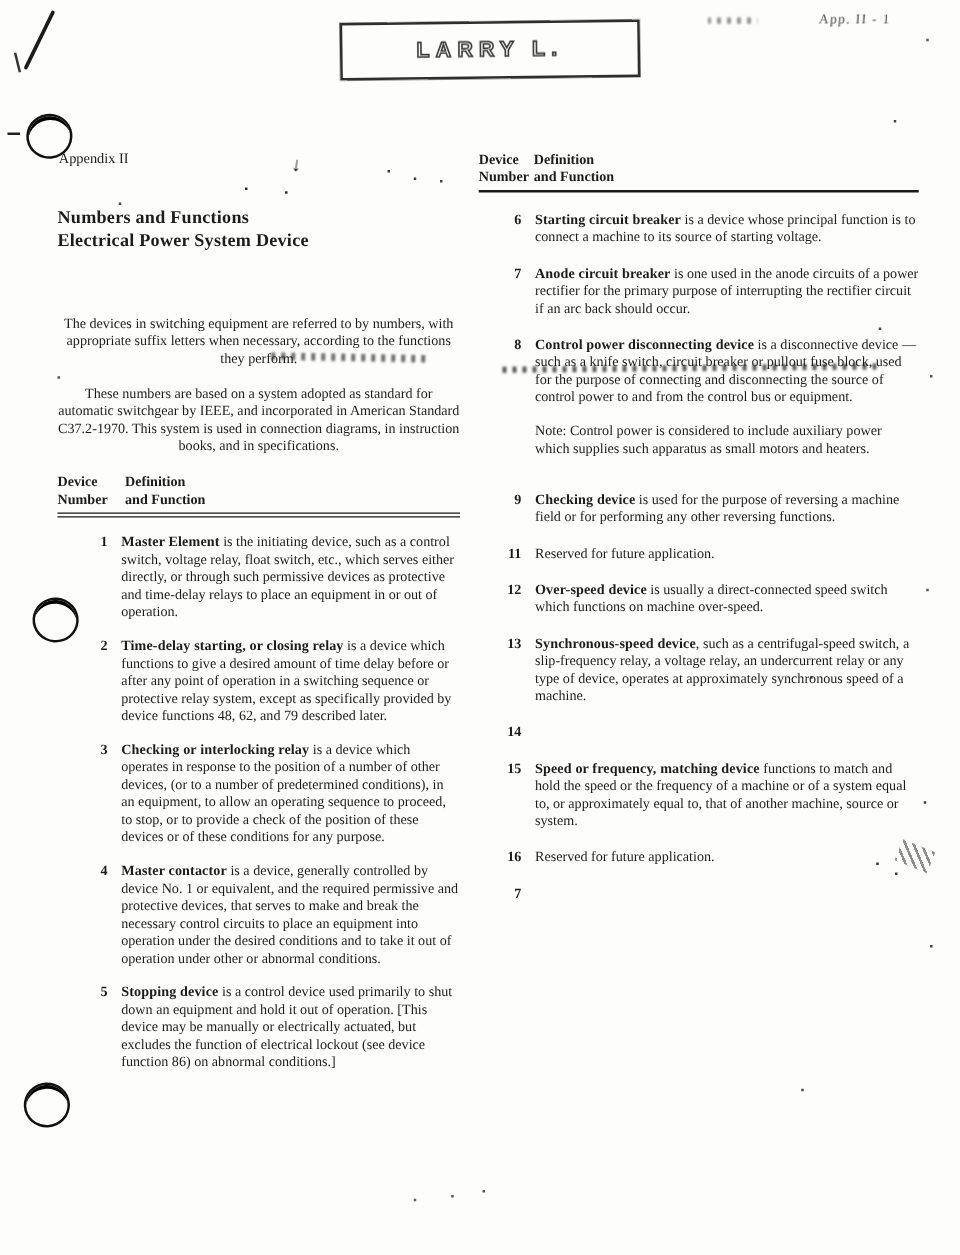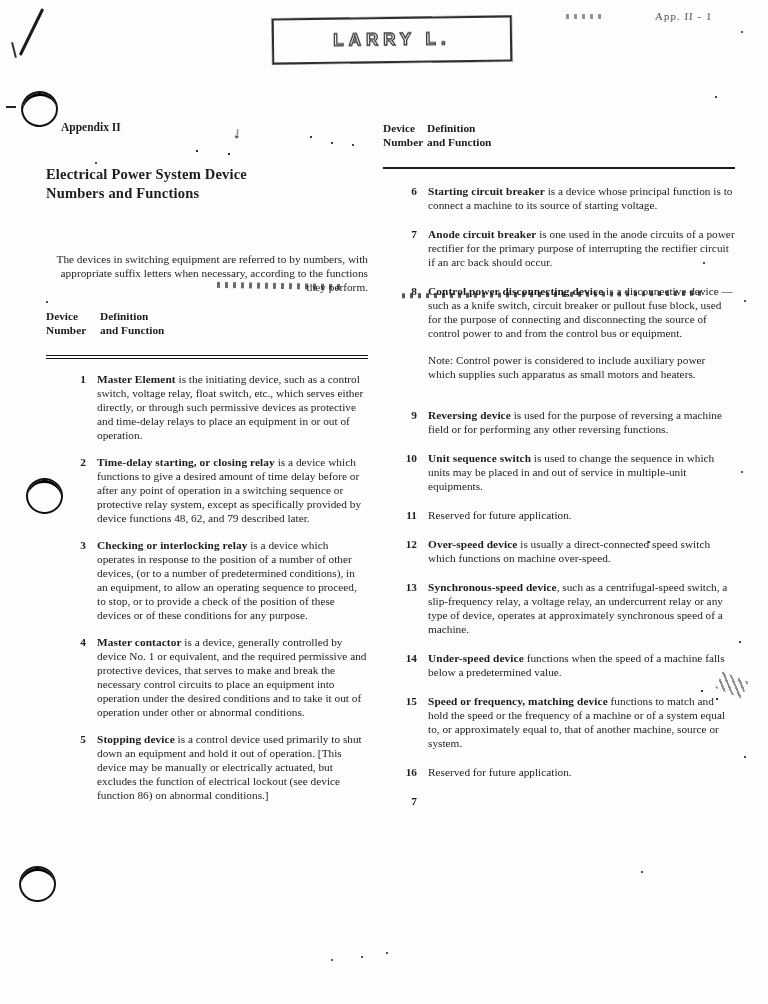--- a/index.html
+++ b/index.html
@@ -54,29 +54,29 @@
     box-shadow:
       196px 150px 0 0 #2f2f2f, 228px 153px 0 0 #2f2f2f, 310px 136px 0 0 #3a3a3a,
       331px 142px 0 0 #3a3a3a, 352px 144px 0 0 #444, 741px 31px 0 0 #555,
       715px 96px 0 0 #444, 703px 262px 0 0 #4a4a4a, 744px 300px 0 0 #555,
       648px 541px 0 0 #4a4a4a, 739px 641px 0 0 #3a3a3a, 701px 690px 0 0 #333,
       716px 698px 0 0 #3a3a3a, 744px 756px 0 0 #444, 641px 871px 0 0 #4a4a4a,
       361px 956px 0 0 #555, 386px 952px 0 0 #555, 331px 959px 0 0 #5a5a5a,
       46px 301px 0 0 #555, 741px 471px 0 0 #555, 95px 162px 0 0 #4a4a4a;
   }
   
-  .appendix-label{left:61px;top:121px;font-size:11.5px;font-weight:bold;}
+  .appendix-label{left:47px;top:121px;font-size:11.5px;font-weight:normal;}
   .col-left{left:46px;top:165px;width:322px;}
   .col-right{left:383px;top:121px;width:352px;}
   .doc-title{font-size:14.5px;font-weight:bold;line-height:19px;letter-spacing:0.2px;}
-  .para{font-size:11.3px;line-height:14px;margin:0;text-align:right;}
+  .para{font-size:11.3px;line-height:14px;margin:0;text-align:center;}
   .para1{margin-top:49px;}
   .para2{margin-top:14px;}
   .tbl-head{display:flex;font-size:11.3px;line-height:14px;font-weight:bold;
-    padding-bottom:18px;margin-top:15px;}
+    padding-bottom:3px;margin-top:15px;}
   .col-right .tbl-head{margin-top:0;}
   .tbl-head.rule-double{border-bottom:4px double #161616;}
   .tbl-head.rule-solid{border-bottom:2.5px solid #1b1b1b;}
   .h1{flex:0 0 54px;}
   .col-right .h1{flex:0 0 44px;}
   .h2{flex:1;}
   .items{margin:0;}
   .item{display:flex;margin-top:13px;}
   .col-right .item{margin-top:15px;}
   .num{flex:0 0 40px;text-align:right;font-size:11.3px;line-height:14px;font-weight:bold;}
@@ -105,24 +105,25 @@
 <div class="abs stamp">
   <span class="stamp-text">LARRY L.</span>
 </div>
 
 <div class="abs corner-note">App. II - 1</div>
 
 <div class="abs appendix-label">Appendix II</div>
 
 <div class="abs col-left">
   <div class="doc-title">
+    <div>Numbers and Functions</div>
     <div>Electrical Power System Device</div>
-    <div>Numbers and Functions</div>
   </div>
   <p class="para para1">The devices in switching equipment are referred to by numbers, with appropriate suffix letters when necessary, according to the functions they perform.</p>
+  <p class="para para2">These numbers are based on a system adopted as standard for automatic switchgear by IEEE, and incorporated in American Standard C37.2-1970.  This system is used in connection diagrams, in instruction books, and in specifications.</p>
   <div class="tbl-head rule-double">
     <div class="h1">
       <div>Device</div>
       <div>Number</div>
     </div>
     <div class="h2">
       <div>Definition</div>
       <div>and Function</div>
     </div>
   </div>
@@ -201,32 +202,25 @@
     <div class="num">8</div>
     <div class="ibody">
       <p class="txt"><b>Control power disconnecting device</b><span> is a disconnective device — such as a knife switch, circuit breaker or pullout fuse block, used for the purpose of connecting and disconnecting the source of control power to and from the control bus or equipment.</span></p>
       <p class="note">Note:  Control power is considered to include auxiliary power which supplies such apparatus as small motors and heaters.</p>
     </div>
   </div>
 
   <div class="item">
     <div class="num">9</div>
     <div class="ibody">
-      <p class="txt"><b>Reversing device</b><span> is used for the purpose of reversing a machine field or for performing any other reversing functions.</span></p>
-
-    </div>
-  </div>
-
-  <div class="item">
-    <div class="num">10</div>
-    <div class="ibody">
-      <p class="txt"><b>Unit sequence switch</b><span> is used to change the sequence in which units may be placed in and out of service in multiple-unit equipments.</span></p>
-
-    </div>
-  </div>
+      <p class="txt"><b>Checking device</b><span> is used for the purpose of reversing a machine field or for performing any other reversing functions.</span></p>
+
+    </div>
+  </div>
+
 
   <div class="item">
     <div class="num">11</div>
     <div class="ibody">
       <p class="txt"><b></b><span>Reserved for future application.</span></p>
 
     </div>
   </div>
 
   <div class="item">
@@ -240,24 +234,20 @@
   <div class="item">
     <div class="num">13</div>
     <div class="ibody">
       <p class="txt"><b>Synchronous-speed device</b><span>, such as a centrifugal-speed switch, a slip-frequency relay, a voltage relay, an undercurrent relay or any type of device, operates at approximately synchronous speed of a machine.</span></p>
 
     </div>
   </div>
 
   <div class="item">
     <div class="num">14</div>
-    <div class="ibody">
-      <p class="txt"><b>Under-speed device</b><span> functions when the speed of a machine falls below a predetermined value.</span></p>
-
-    </div>
   </div>
 
   <div class="item">
     <div class="num">15</div>
     <div class="ibody">
       <p class="txt"><b>Speed or frequency, matching device</b><span> functions to match and hold the speed or the frequency of a machine or of a system equal to, or approximately equal to, that of another machine, source or system.</span></p>
 
     </div>
   </div>
 

